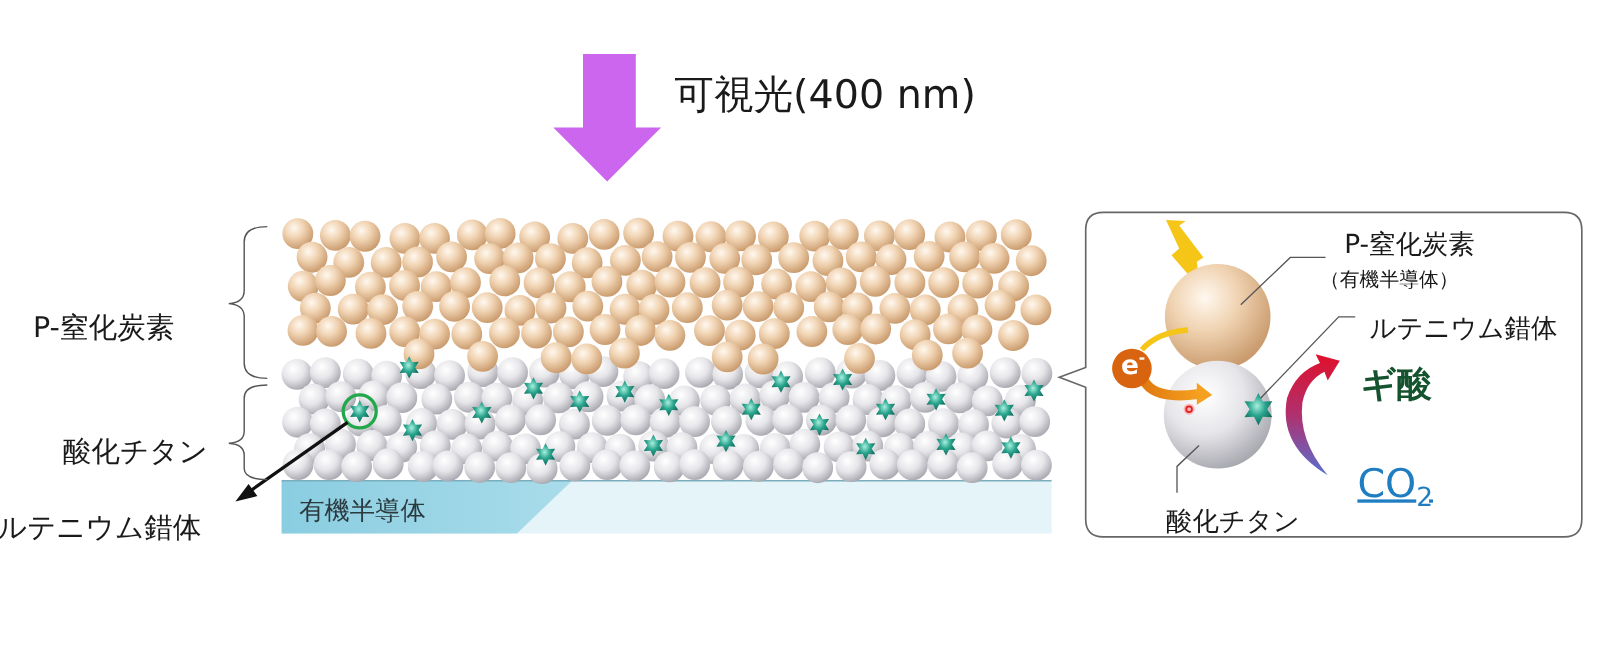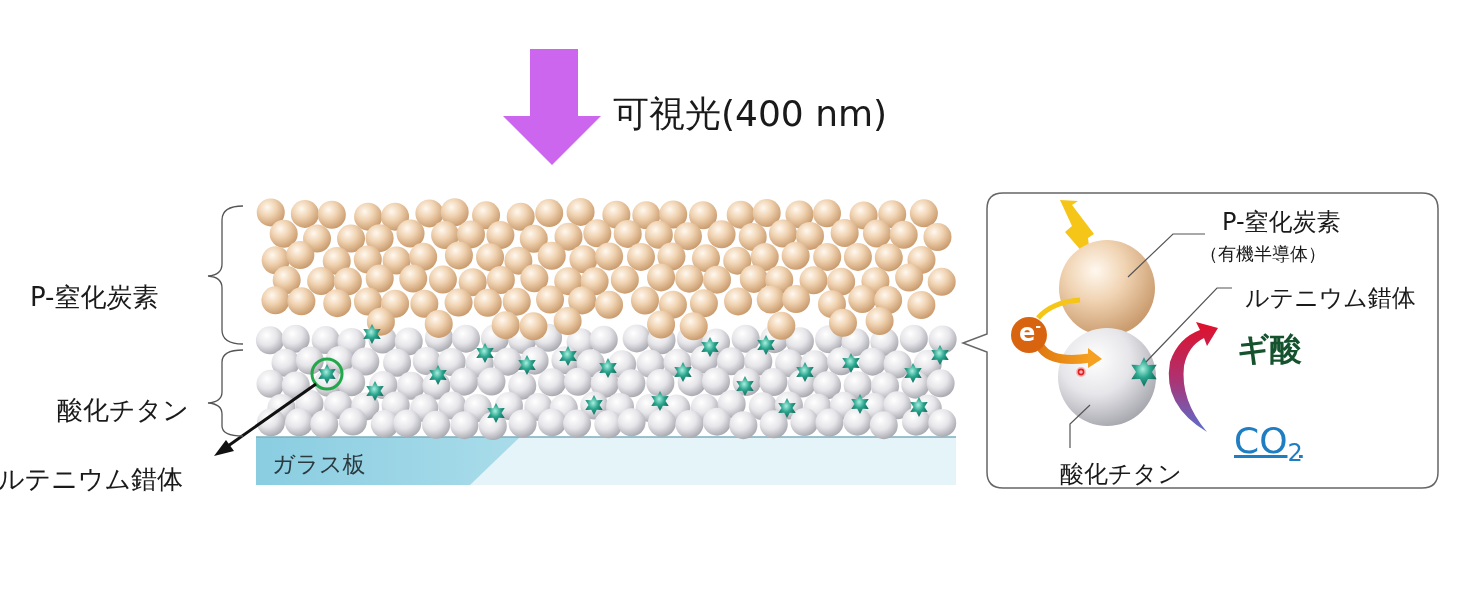--- a/index.html
+++ b/index.html
@@ -355,26 +355,26 @@
 
   <use href="#star" x="1128" y="356" width="32" height="32"></use>
 
   <path d="M1207,432 Q1162,405 1170,362 Q1178,338 1200,330 L1196,322 L1218,328 L1207,346 L1204,338 Q1188,346 1184,366 Q1180,400 1207,432 Z" fill="url(#gCurve)"></path>
 
   <path d="M1128,277 L1173,234 L1205,234" fill="none" stroke="#555" stroke-width="1.2"></path>
   <path d="M1146,362 L1217,288 L1232,288" fill="none" stroke="#555" stroke-width="1.2"></path>
   <path d="M1090,405 L1070,424 L1070,448" fill="none" stroke="#555" stroke-width="1.2"></path>
 </svg>
 
-<div class="lbl" style="left:613px; top:62px; font-size:36px; color:#1a1a1a;margin-top:28px;">可視光(400 nm)</div>
+<div class="lbl" style="left:613px; top:62px; font-size:36px; color:#1a1a1a;">可視光(400 nm)</div>
 
 <div class="lbl" style="left:30px; top:280px; font-size:26px;">P-窒化炭素</div>
 <div class="lbl" style="left:57px; top:393px; font-size:26px;">酸化チタン</div>
 <div class="lbl" style="left:-2px; top:462px; font-size:26px;">ルテニウム錯体</div>
-<div class="lbl" style="left:272px; top:449px; font-size:23px; color:#2b3a3f;">ガラス板</div>
+<div class="lbl" style="left:272px; top:449px; font-size:23px; color:#2b3a3f;">有機半導体</div>
 
 <div class="lbl" style="left:1222px; top:206px; font-size:24px;">P-窒化炭素</div>
 <div class="lbl" style="left:1200px; top:242px; font-size:18px;">（有機半導体）</div>
 <div class="lbl" style="left:1245px; top:282px; font-size:24px;">ルテニウム錯体</div>
 <div class="lbl" style="left:1237px; top:328px; font-size:32px; font-weight:bold; color:#14532d;">ギ酸</div>
 <div class="lbl" style="left:1234px; top:420px; font-size:36px; color:#1f7dc2;text-decoration:underline;">
   <span>CO</span><span style="font-size:24px; vertical-align:-8px;">2</span>
 </div>
 <div class="lbl" style="left:1060px; top:458px; font-size:24px;">酸化チタン</div>
 <div class="lbl" style="left:1019px; top:318px; font-size:24px; color:#fff; font-weight:bold;">

